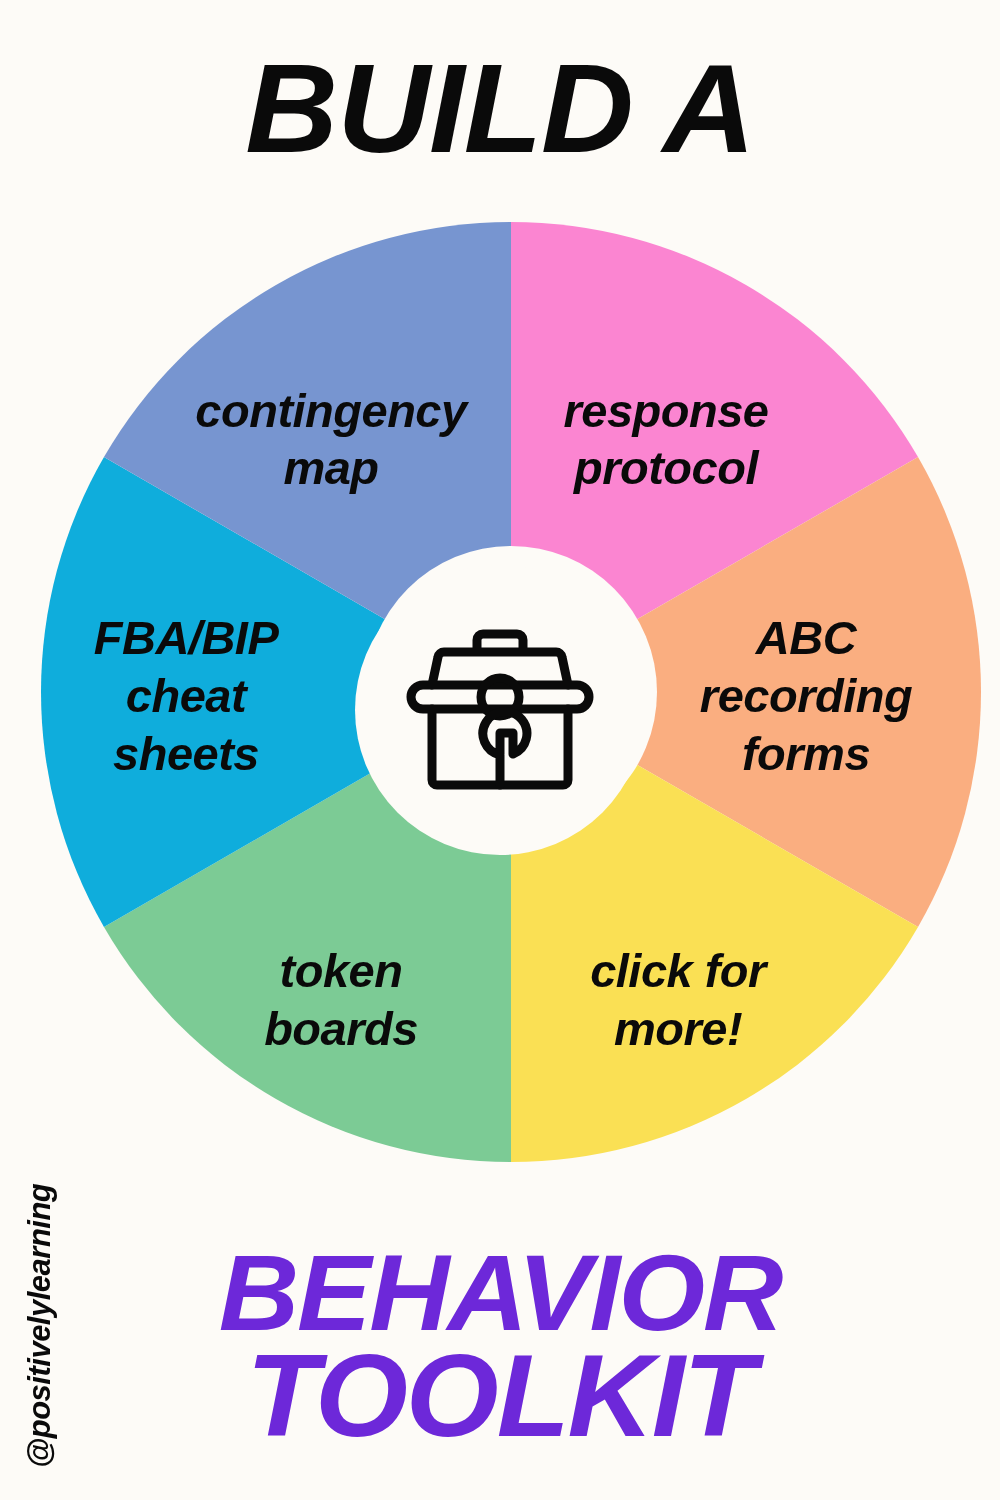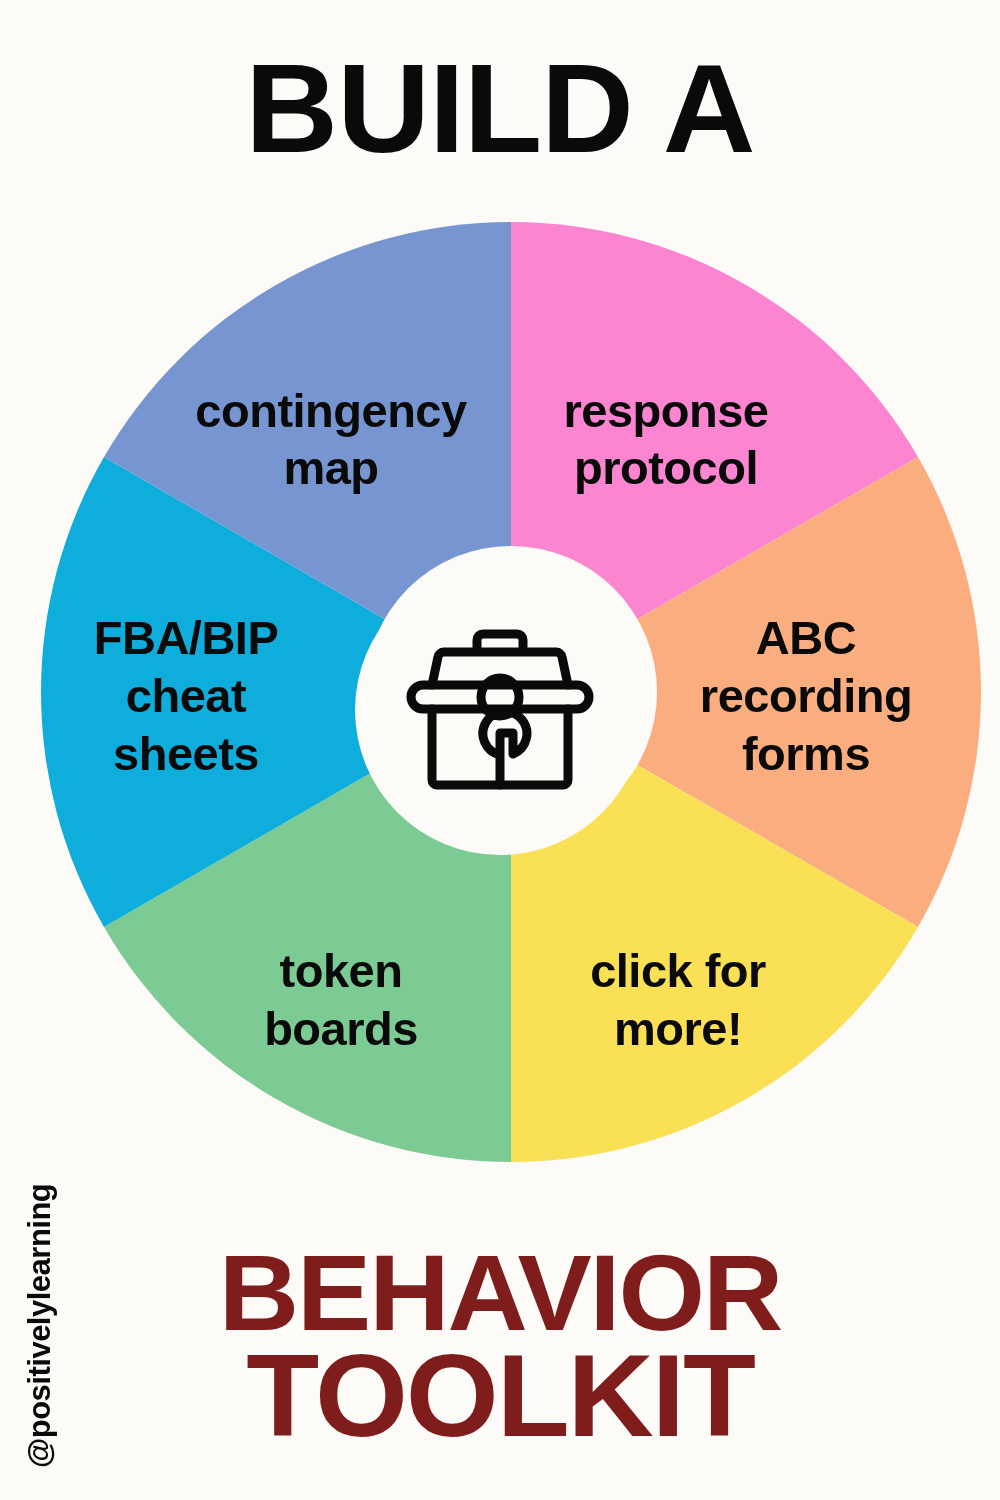--- a/index.html
+++ b/index.html
@@ -15,20 +15,21 @@
     font-family: "Liberation Sans", sans-serif;
     overflow: hidden;
     position: relative;
   }
 
   .poster {
     position: relative;
     width: 1000px;
     height: 1500px;
     background: #FDFBF7;
+    font-style: italic;
   }
 
   
   .headline-top {
     position: absolute;
     top: 46px;
     left: 0;
     width: 1000px;
     text-align: center;
     font-family: "Liberation Sans", sans-serif;
@@ -78,21 +79,21 @@
   }
   .hub svg { display: block; }
 
   
   .headline-bottom {
     position: absolute;
     top: 1243px;
     left: 0;
     width: 1000px;
     text-align: center;
-    color: #7f1d1d;
+    color: #6d28d9;
     font-family: "Liberation Sans", sans-serif;
     font-weight: bold;
     line-height: 0.93;
     letter-spacing: -2px;
   }
   .headline-bottom .l1 {
     display: block;
     font-size: 108px;
     transform: scaleX(1.03);
   }

